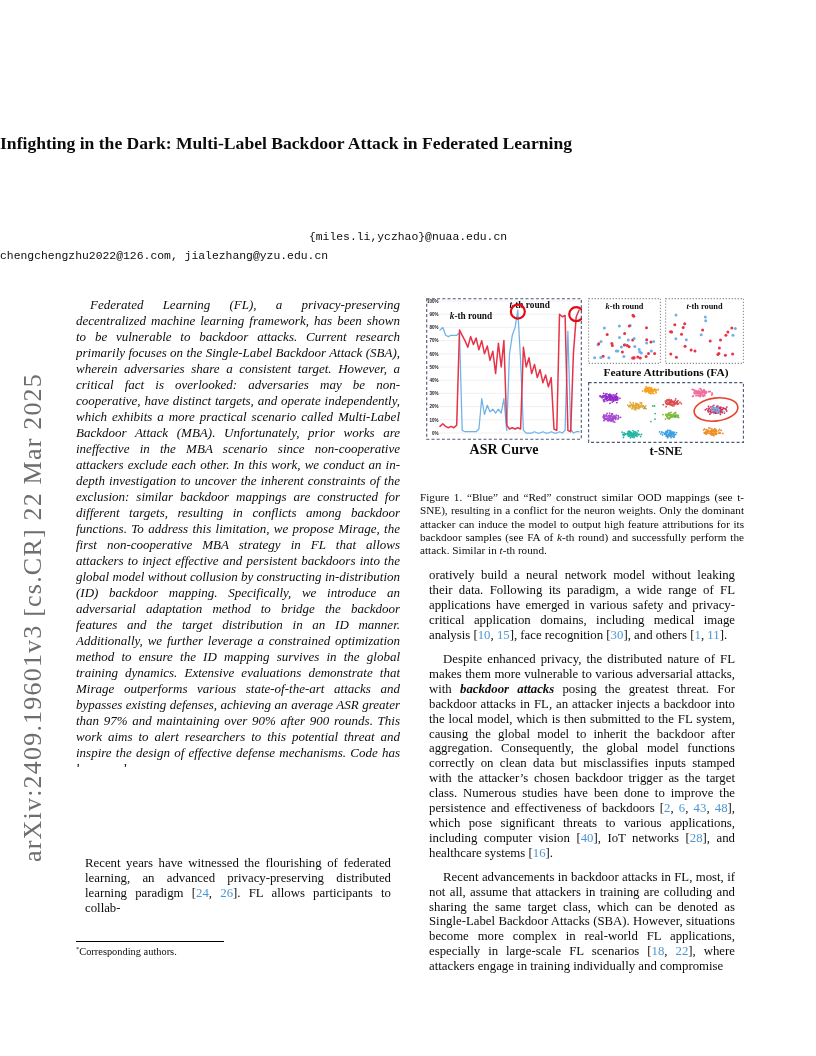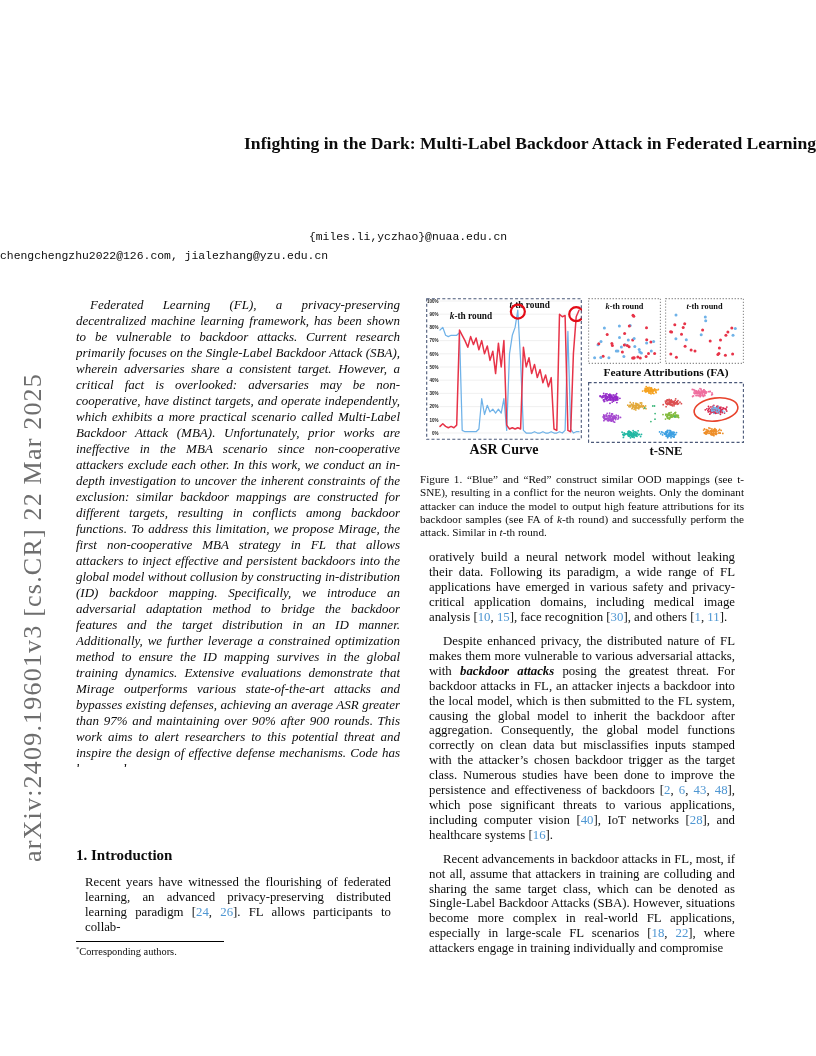--- a/index.html
+++ b/index.html
@@ -5,21 +5,21 @@
   html,body{margin:0;padding:0;background:#ffffff;}
   .page{position:relative;width:816px;height:1056px;background:#ffffff;overflow:hidden;
         font-family:"Liberation Serif","DejaVu Serif",serif;color:#0c0c0c;}
 
   
   .arxiv-label{position:absolute;left:18px;top:862px;transform:rotate(-90deg);
     transform-origin:0 0;white-space:nowrap;font-size:26px;letter-spacing:1.2px;
     color:#6e6e6e;font-family:"Liberation Serif",serif;}
 
   
-  .paper-title{position:absolute;top:133px;left:0;width:816px;text-align:right;
+  .paper-title{position:absolute;top:133px;left:0;width:816px;text-align:left;
     font-size:17.6px;font-weight:bold;margin:0;}
   .authors-line{position:absolute;top:188px;left:0;width:816px;text-align:center;font-size:13.6px;}
   .affil-line{position:absolute;top:209px;left:0;width:816px;text-align:center;font-size:13.6px;}
   .email-line1{position:absolute;top:231px;left:0;width:816px;text-align:center;
     font-size:11.4px;font-family:"Liberation Mono","DejaVu Sans Mono",monospace;}
   .email-line2{position:absolute;top:250px;left:0;width:816px;text-align:left;
     font-size:11.4px;font-family:"Liberation Mono","DejaVu Sans Mono",monospace;}
 
   
   .col-left{position:absolute;left:76px;top:297px;width:324px;height:640px;}
@@ -42,21 +42,21 @@
   .asr-chart{position:absolute;left:6px;top:0;}
   .asr-label{position:absolute;left:6px;top:144px;width:156px;text-align:center;
     font-size:14px;font-weight:bold;}
   .fa-k-chart{position:absolute;left:168px;top:0;}
   .fa-t-chart{position:absolute;left:245px;top:0;}
   .fa-label{position:absolute;left:168px;top:68px;width:156px;text-align:center;
     font-size:11.4px;font-weight:bold;}
   .tsne-chart{position:absolute;left:168px;top:84px;}
   .tsne-label{position:absolute;left:168px;top:146px;width:156px;text-align:center;
     font-size:12.6px;font-weight:bold;}
-  .figure-caption{margin-top:9px;font-size:11.2px;line-height:13.3px;text-align:justify;}
+  .figure-caption{margin-top:27px;font-size:11.2px;line-height:13.3px;text-align:justify;}
   .rc-p1{margin-top:11px;}
 
   
   .sg-sup{vertical-align:super;font-size:0.62em;line-height:0;}
   .sg-cite{color:#4e96d2;}
   .sg-link{color:#f0399d;}
   .sg-bi{font-weight:bold;font-style:italic;}
   .sg-i{font-style:italic;}
   .sg-gap{display:inline-block;width:24px;}
 </style>
@@ -67,21 +67,20 @@
 
   <div class="arxiv-label">arXiv:2409.19601v3  [cs.CR]  22 Mar 2025</div>
 
   <h1 class="paper-title">Infighting in the Dark: Multi-Label Backdoor Attack in Federated Learning</h1>
   <div class="email-line1">{miles.li,yczhao}@nuaa.edu.cn</div>
   <div class="email-line2">chengchengzhu2022@126.com, jialezhang@yzu.edu.cn</div>
 
   <div class="col-left">
     <p class="abstract-text"><span>Federated Learning (FL), a privacy-preserving decentralized machine learning framework, has been shown to be vulnerable to backdoor attacks. Current research primarily focuses on the Single-Label Backdoor Attack (SBA), wherein adversaries share a consistent target. However, a critical fact is overlooked: adversaries may be non-cooperative, have distinct targets, and operate independently, which exhibits a more practical scenario called Multi-Label Backdoor Attack (MBA). Unfortunately, prior works are ineffective in the MBA scenario since non-cooperative attackers exclude each other. In this work, we conduct an in-depth investigation to uncover the inherent constraints of the exclusion: similar backdoor mappings are constructed for different targets, resulting in conflicts among backdoor functions. To address this limitation, we propose Mirage, the first non-cooperative MBA strategy in FL that allows attackers to inject effective and persistent backdoors into the global model without collusion by constructing in-distribution (ID) backdoor mapping. Specifically, we introduce an adversarial adaptation method to bridge the backdoor features and the target distribution in an ID manner. Additionally, we further leverage a constrained optimization method to ensure the ID mapping survives in the global training dynamics. Extensive evaluations demonstrate that Mirage outperforms various state-of-the-art attacks and bypasses existing defenses, achieving an average ASR greater than 97% and maintaining over 90% after 900 rounds. This work aims to alert researchers to this potential threat and inspire the design of effective defense mechanisms. Code has been made </span><span class="sg-link">open-source</span><span>.</span></p>
     <div class="intro-block">
-      <h3 class="section-heading">1. Introduction</h3>
       <p class="body-text"><span>Recent years have witnessed the flourishing of federated learning, an advanced privacy-preserving distributed learning paradigm [</span><span class="sg-cite">24</span><span>, </span><span class="sg-cite">26</span><span>].  FL allows participants to collab-</span></p>
     </div>
   </div>
 
   <div class="footnote">
     <div class="footnote-rule"></div>
     <div class="footnote-text"><span class="sg-sup">*</span><span>Corresponding authors.</span></div>
   </div>
 
   <div class="col-right">

